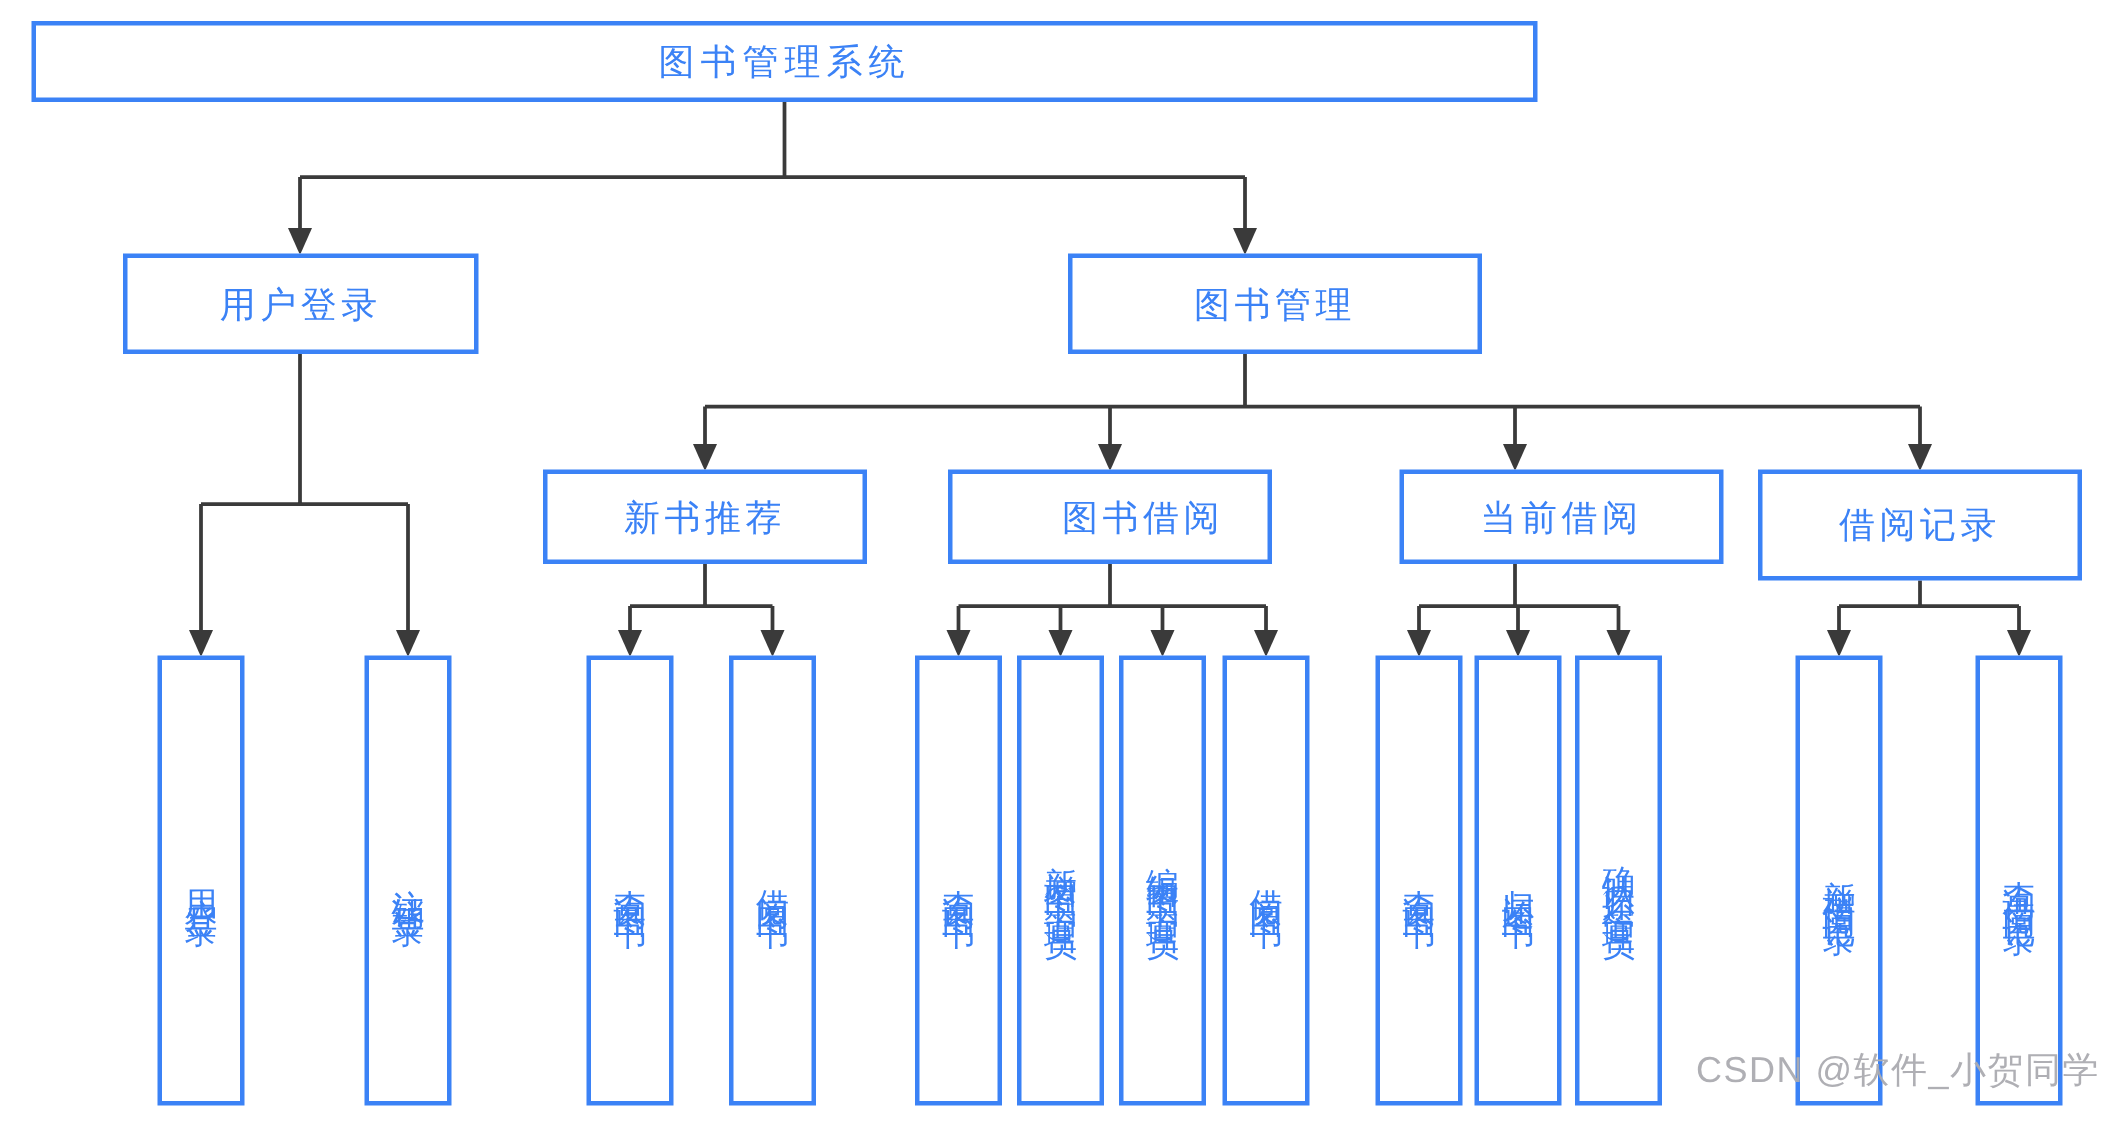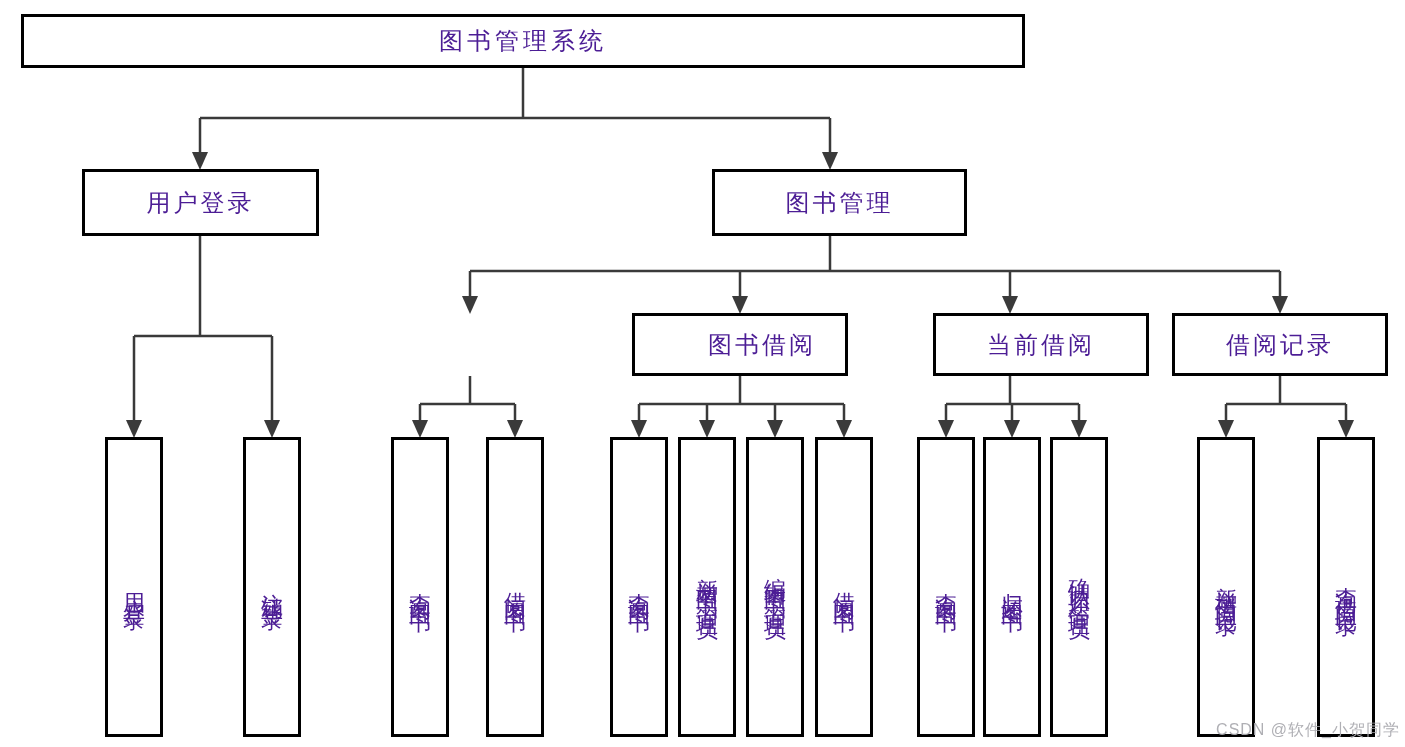--- a/index.html
+++ b/index.html
@@ -18,25 +18,25 @@
   #connectors {
     position: absolute;
     left: 0;
     top: 0;
     z-index: 1;
   }
   .node {
     position: absolute;
     box-sizing: border-box;
     background: #ffffff;
-    border: 3px solid #000000;
+    border: 3px solid #3b82f6;
     display: flex;
     align-items: center;
     justify-content: center;
-    color: #4c1d95;
+    color: #3b82f6;
     z-index: 2;
   }
   .node .htext {
     font-size: 24px;
     letter-spacing: 3px;
     white-space: nowrap;
   }
   .node.root .htext {
     letter-spacing: 4px;
   }
@@ -44,22 +44,22 @@
     writing-mode: vertical-rl;
     text-orientation: mixed;
     font-size: 22px;
     letter-spacing: 6px;
     line-height: 1;
     white-space: nowrap;
   }
   .watermark {
     position: absolute;
     right: 5px;
-    bottom: 6px;
-    font-size: 16px;
+    bottom: 18px;
+    font-size: 24px;
     letter-spacing: 1px;
     color: rgba(171, 171, 176, 0.95);
     z-index: 10;
     white-space: nowrap;
   }
 </style>
 </head>
 <body>
 
 <div id="canvas">
@@ -95,31 +95,34 @@
     </g>
   </svg>
 
   <div class="node root" style="left:21px; top:14px; width:1004px; height:54px;">
     <span class="htext">图书管理系统</span>
   </div>
 
   <div class="node" style="left:82px; top:169px; width:237px; height:67px;">
     <span class="htext">用户登录</span>
   </div>
-  <div class="node" style="left:712px; top:169px; width:255px; height:67px;">
+  <div class="node" style="left:712px; top:169px; width:276px; height:67px;">
     <span class="htext">图书管理</span>
   </div>
 
+  <div class="node" style="left:362px; top:313px; width:216px; height:63px;">
+    <span class="htext">新书推荐</span>
+  </div>
   <div class="node" style="left:632px; top:313px; width:216px; height:63px;padding-left:44px;">
     <span class="htext">图书借阅</span>
   </div>
   <div class="node" style="left:933px; top:313px; width:216px; height:63px;">
     <span class="htext">当前借阅</span>
   </div>
-  <div class="node" style="left:1172px; top:313px; width:216px; height:63px;">
+  <div class="node" style="left:1172px; top:313px; width:216px; height:74px;">
     <span class="htext">借阅记录</span>
   </div>
 
   <div class="node" style="left:105px; top:437px; width:58px; height:300px;">
     <span class="vtext">用户登录</span>
   </div>
   <div class="node" style="left:243px; top:437px; width:58px; height:300px;">
     <span class="vtext">注销登录</span>
   </div>
 

